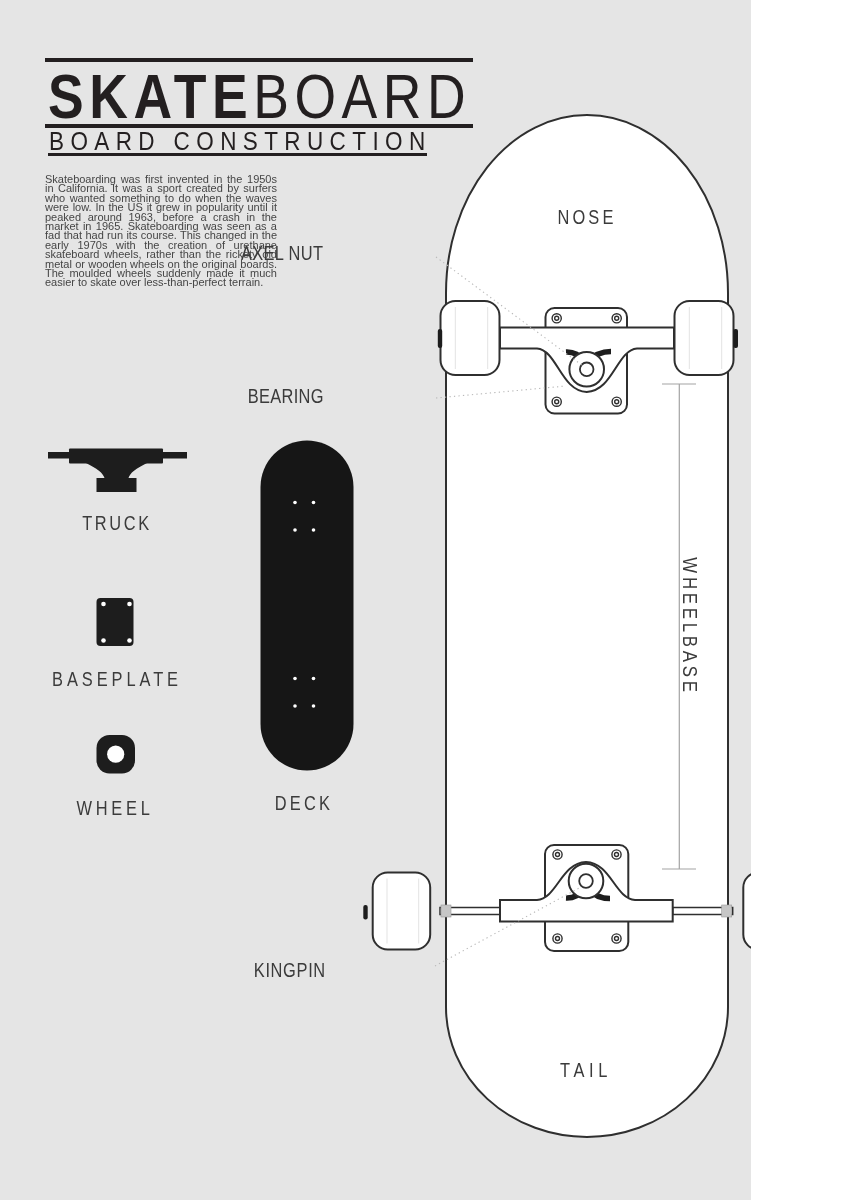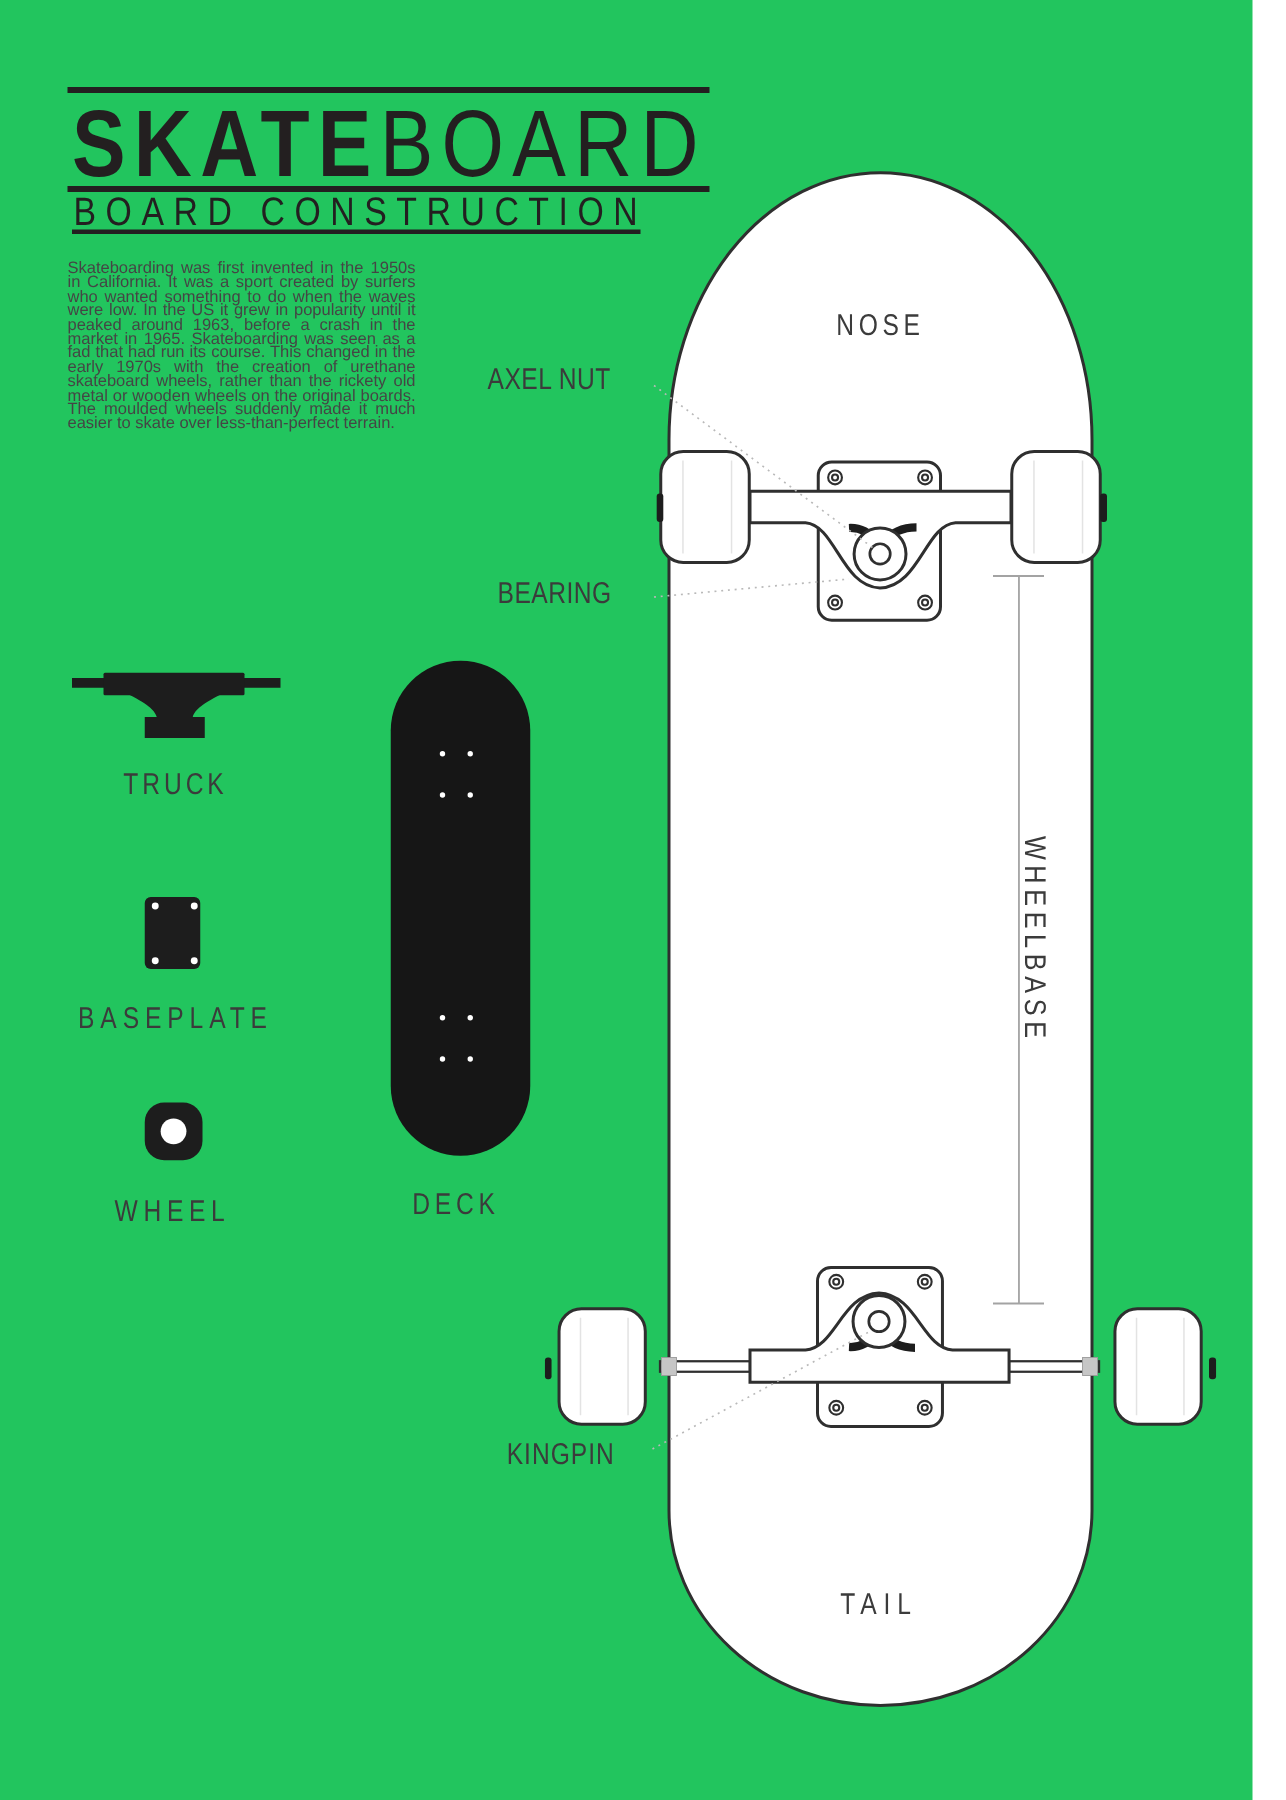--- a/index.html
+++ b/index.html
@@ -1,17 +1,17 @@
 <!DOCTYPE html>
 <html><head>
 <meta charset="utf-8">
 <style>
   html,body{margin:0;padding:0;background:#ffffff;}
   .poster{
-    position:relative;width:835px;height:1200px;background:#22c55e;overflow:hidden;
+    position:relative;width:751px;height:1200px;background:#e5e5e5;overflow:hidden;
     font-family:"Liberation Sans",sans-serif;
   }
   .rule{position:absolute;background:#231f20;}
   .rule-top{left:45px;top:58px;width:428px;height:4px;}
   .rule-mid{left:45px;top:124px;width:428px;height:4px;}
   .rule-sub{left:48px;top:153px;width:379px;height:2.5px;}
   .title{
     position:absolute;left:48px;top:65px;margin:0;
     font-size:63px;line-height:63px;letter-spacing:6.5px;color:#231f20;
     transform:scaleX(0.85);transform-origin:0 50%;white-space:nowrap;font-weight:400;

